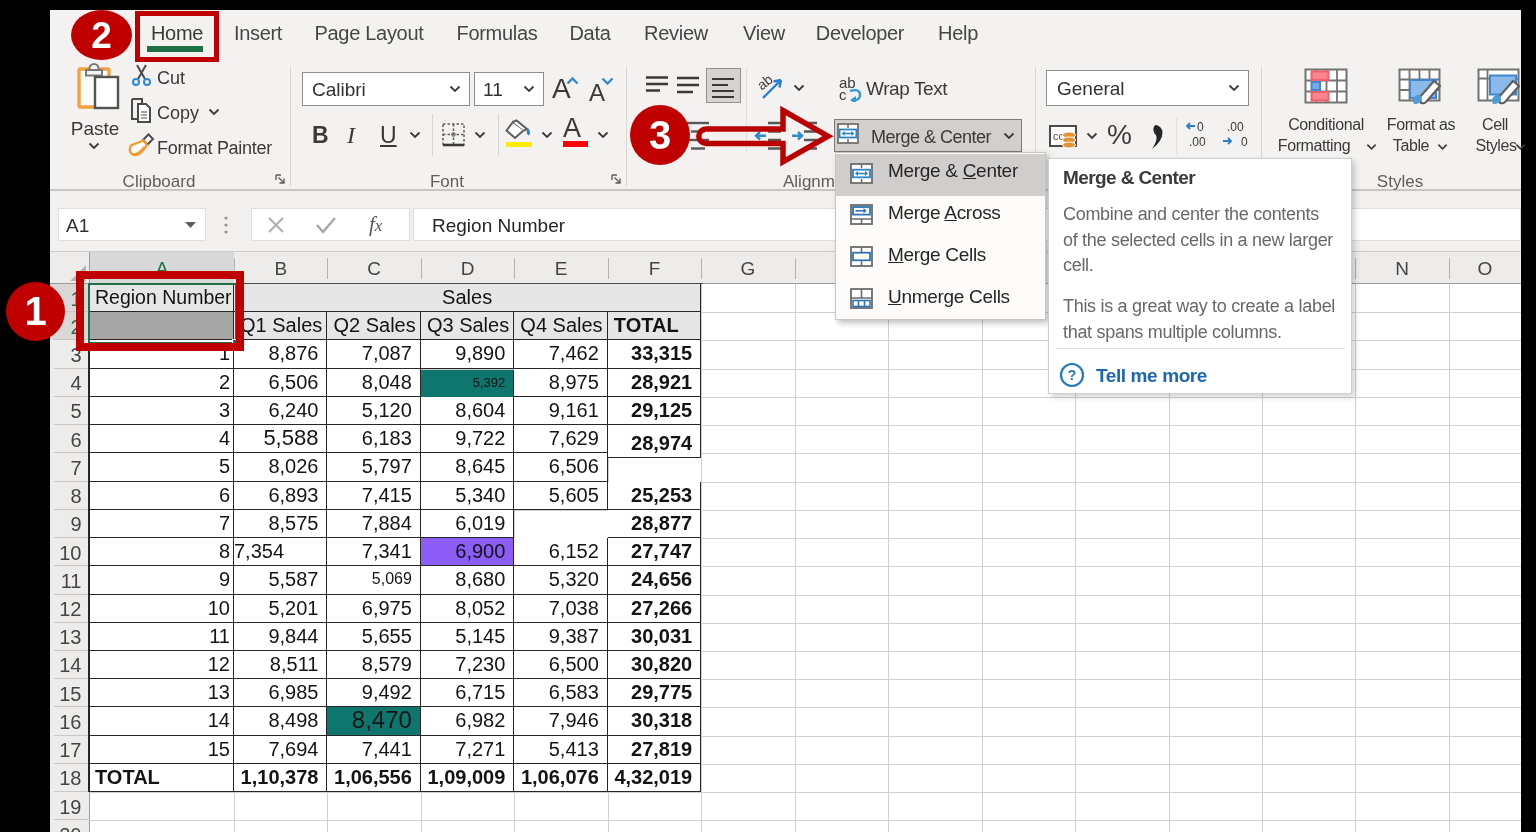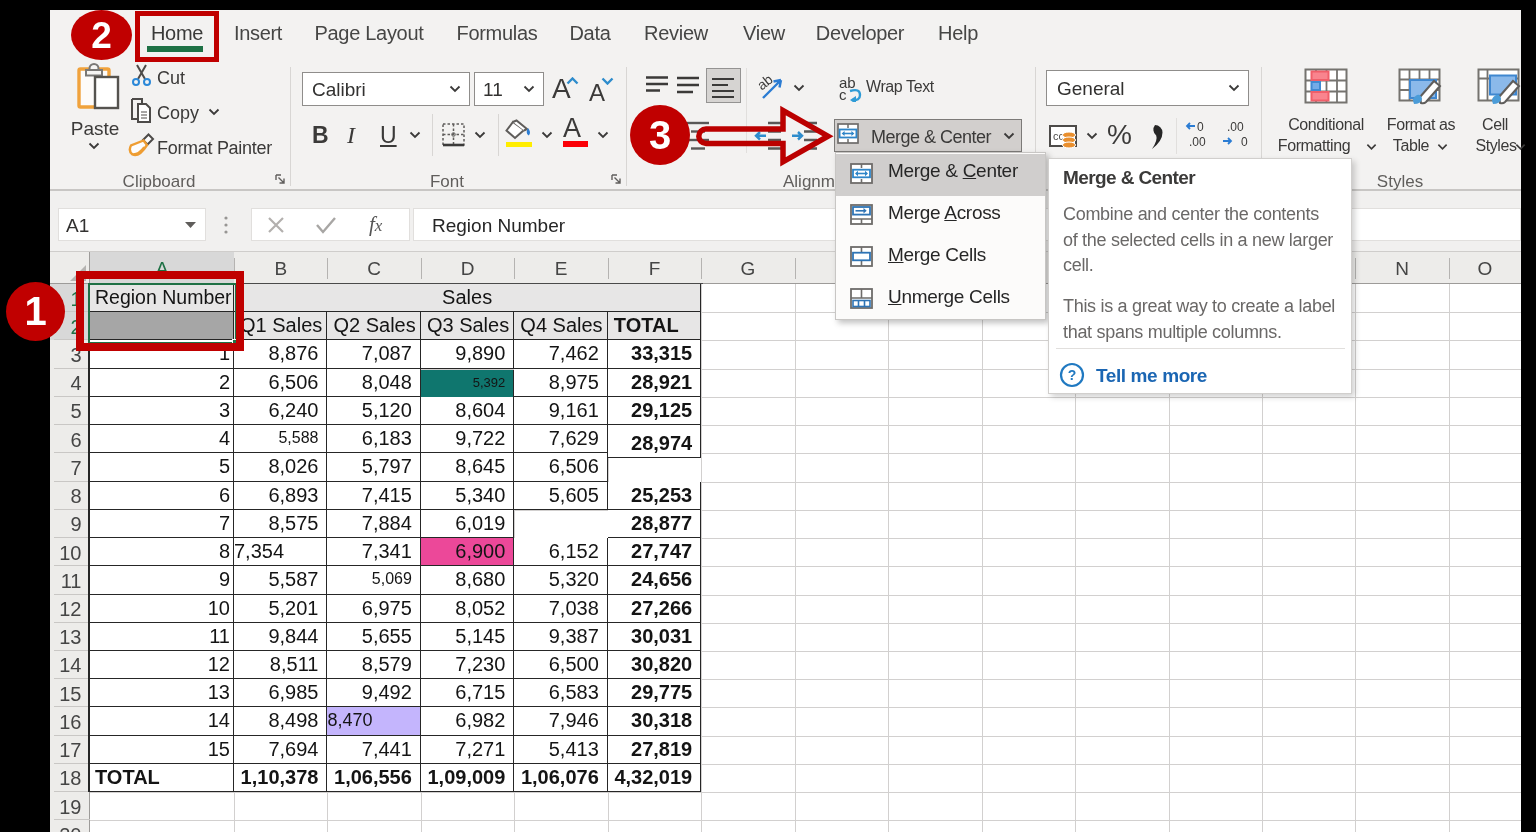--- a/index.html
+++ b/index.html
@@ -153,21 +153,21 @@
 <svg class="abs" style="left:793px; top:84px;" width="12" height="8" viewBox="0 0 12 8">
       <path d="M1.5 1.5 L6 6 L10.5 1.5" stroke="#3b3a39" stroke-width="1.8" fill="none"></path>
     </svg>
 
 <svg class="abs" style="left:839px; top:74px;" width="26" height="28" viewBox="0 0 26 28">
   <text x="0" y="14" font-size="15" fill="#3b3a39" font-family="Liberation Sans">ab</text>
   <text x="0" y="26" font-size="15" fill="#3b3a39" font-family="Liberation Sans">c</text>
   <path d="M11 17 q10 -3 10 4 q0 6 -8 5" stroke="#2e9bd6" stroke-width="2.4" fill="none"></path>
   <path d="M17 22 l-6 4 l6 4 z" fill="#2e9bd6"></path>
 </svg>
-<div class="txt" style="left:866px; top:78px; font-size:16px; letter-spacing:-0.4px; color:#3b3a39;">Wrap Text</div>
+<div class="txt" style="left:866px; top:78px; font-size:19px; letter-spacing:-0.4px; color:#3b3a39;">Wrap Text</div>
 
 <svg class="abs" style="left:643px; top:120.5px;" width="24" height="30" viewBox="0 0 24 30">
       <path d="M1 2 h22" stroke="#5a5857" stroke-width="2.4"></path>
       <path d="M1 10.5 h14" stroke="#5a5857" stroke-width="2.4"></path>
       <path d="M1 19.0 h22" stroke="#5a5857" stroke-width="2.4"></path>
       <path d="M1 27.5 h14" stroke="#5a5857" stroke-width="2.4"></path>
     </svg>
 <svg class="abs" style="left:686px; top:120.5px;" width="24" height="30" viewBox="0 0 24 30">
       <path d="M1 2 h22" stroke="#5a5857" stroke-width="2.4"></path>
       <path d="M5 10.5 h14" stroke="#5a5857" stroke-width="2.4"></path>
@@ -421,21 +421,21 @@
 <div class="cell" style="left:420.90px; top:370px; width:93.45px; height:28.23px; background:#0f766e; border-right:1.5px solid #262626; border-bottom:1.5px solid #262626; line-height:26px; font-size:13px; text-align:right; padding-right:8px;">5,392</div>
 <div class="cell" style="left:514.35px; top:368.69px; width:93.45px; height:28.23px; background:#fff; border-right:1.5px solid #262626; border-bottom:1.5px solid #262626; line-height:26px; font-size:20px; text-align:right; padding-right:8px;">8,975</div>
 <div class="cell" style="left:607.80px; top:368.69px; width:93.45px; height:28.23px; background:#fff; border-right:1.5px solid #262626; border-bottom:1.5px solid #262626; line-height:26px; font-size:20px; text-align:right; padding-right:8px; font-weight:bold;">28,921</div>
 <div class="cell" style="left:90.00px; top:396.92px; width:144.00px; height:28.23px; background:#fff; border-right:1.5px solid #262626; border-bottom:1.5px solid #262626; line-height:26px; font-size:20px; text-align:right; padding-right:3px;">3</div>
 <div class="cell" style="left:234.00px; top:396.92px; width:93.45px; height:28.23px; background:#fff; border-right:1.5px solid #262626; border-bottom:1.5px solid #262626; line-height:26px; font-size:20px; text-align:right; padding-right:8px;">6,240</div>
 <div class="cell" style="left:327.45px; top:396.92px; width:93.45px; height:28.23px; background:#fff; border-right:1.5px solid #262626; border-bottom:1.5px solid #262626; line-height:26px; font-size:20px; text-align:right; padding-right:8px;">5,120</div>
 <div class="cell" style="left:420.90px; top:396.92px; width:93.45px; height:28.23px; background:#fff; border-right:1.5px solid #262626; border-bottom:1.5px solid #262626; line-height:26px; font-size:20px; text-align:right; padding-right:8px;">8,604</div>
 <div class="cell" style="left:514.35px; top:396.92px; width:93.45px; height:28.23px; background:#fff; border-right:1.5px solid #262626; border-bottom:1.5px solid #262626; line-height:26px; font-size:20px; text-align:right; padding-right:8px;">9,161</div>
 <div class="cell" style="left:607.80px; top:396.92px; width:93.45px; height:28.23px; background:#fff; border-right:1.5px solid #262626; border-bottom:1.5px solid #262626; line-height:26px; font-size:20px; text-align:right; padding-right:8px; font-weight:bold;">29,125</div>
 <div class="cell" style="left:90.00px; top:425.15px; width:144.00px; height:28.23px; background:#fff; border-right:1.5px solid #262626; border-bottom:1.5px solid #262626; line-height:26px; font-size:20px; text-align:right; padding-right:3px;">4</div>
-<div class="cell" style="left:234.00px; top:425.15px; width:93.45px; height:28.23px; background:#fff; border-right:1.5px solid #262626; border-bottom:1.5px solid #262626; line-height:26px; font-size:16px; text-align:right; padding-right:8px;">5,588</div>
+<div class="cell" style="left:234.00px; top:425.15px; width:93.45px; height:28.23px; background:#fff; border-right:1.5px solid #262626; border-bottom:1.5px solid #262626; line-height:26px; font-size:22px; text-align:right; padding-right:8px;">5,588</div>
 <div class="cell" style="left:327.45px; top:425.15px; width:93.45px; height:28.23px; background:#fff; border-right:1.5px solid #262626; border-bottom:1.5px solid #262626; line-height:26px; font-size:20px; text-align:right; padding-right:8px;">6,183</div>
 <div class="cell" style="left:420.90px; top:425.15px; width:93.45px; height:28.23px; background:#fff; border-right:1.5px solid #262626; border-bottom:1.5px solid #262626; line-height:26px; font-size:20px; text-align:right; padding-right:8px;">9,722</div>
 <div class="cell" style="left:514.35px; top:425.15px; width:93.45px; height:28.23px; background:#fff; border-right:1.5px solid #262626; border-bottom:1.5px solid #262626; line-height:26px; font-size:20px; text-align:right; padding-right:8px;">7,629</div>
 <div class="cell" style="left:607.80px; top:425.15px; width:93.45px; height:28.23px; background:#fff; border-right:1.5px solid #262626; border-bottom:1.5px solid #262626; line-height:26px; font-size:20px; padding-right:8px; font-weight:bold;">29,122</div>
 <div class="cell" style="left:90.00px; top:453.38px; width:144.00px; height:28.23px; background:#fff; border-right:1.5px solid #262626; border-bottom:1.5px solid #262626; line-height:26px; font-size:20px; text-align:right; padding-right:3px;">5</div>
 <div class="cell" style="left:234.00px; top:453.38px; width:93.45px; height:28.23px; background:#fff; border-right:1.5px solid #262626; border-bottom:1.5px solid #262626; line-height:26px; font-size:20px; text-align:right; padding-right:8px;">8,026</div>
 <div class="cell" style="left:327.45px; top:453.38px; width:93.45px; height:28.23px; background:#fff; border-right:1.5px solid #262626; border-bottom:1.5px solid #262626; line-height:26px; font-size:20px; text-align:right; padding-right:8px;">5,797</div>
 <div class="cell" style="left:420.90px; top:453.38px; width:93.45px; height:28.23px; background:#fff; border-right:1.5px solid #262626; border-bottom:1.5px solid #262626; line-height:26px; font-size:20px; text-align:right; padding-right:8px;">8,645</div>
 <div class="cell" style="left:514.35px; top:453.38px; width:93.45px; height:28.23px; background:#fff; border-right:1.5px solid #262626; border-bottom:1.5px solid #262626; line-height:26px; font-size:20px; text-align:right; padding-right:8px;">6,506</div>
 <div class="cell" style="left:607.80px; top:430px; width:93.45px; height:28.23px; background:#fff; border-right:1.5px solid #262626; border-bottom:1.5px solid #262626; line-height:26px; font-size:20px; text-align:right; padding-right:8px; font-weight:bold;">28,974</div>
@@ -447,21 +447,21 @@
 <div class="cell" style="left:607.80px; top:481.61px; width:93.45px; height:28.23px; background:#fff; border-right:1.5px solid #262626; border-bottom:1.5px solid #262626; line-height:26px; font-size:20px; text-align:right; padding-right:8px; font-weight:bold;">25,253</div>
 <div class="cell" style="left:90.00px; top:509.84px; width:144.00px; height:28.23px; background:#fff; border-right:1.5px solid #262626; border-bottom:1.5px solid #262626; line-height:26px; font-size:20px; text-align:right; padding-right:3px;">7</div>
 <div class="cell" style="left:234.00px; top:509.84px; width:93.45px; height:28.23px; background:#fff; border-right:1.5px solid #262626; border-bottom:1.5px solid #262626; line-height:26px; font-size:20px; text-align:right; padding-right:8px;">8,575</div>
 <div class="cell" style="left:327.45px; top:509.84px; width:93.45px; height:28.23px; background:#fff; border-right:1.5px solid #262626; border-bottom:1.5px solid #262626; line-height:26px; font-size:20px; text-align:right; padding-right:8px;">7,884</div>
 <div class="cell" style="left:420.90px; top:509.84px; width:93.45px; height:28.23px; background:#fff; border-right:1.5px solid #262626; border-bottom:1.5px solid #262626; line-height:26px; font-size:20px; text-align:right; padding-right:8px;">6,019</div>
 <div class="cell" style="left:514.35px; top:509.84px; width:93.45px; height:28.23px; background:#fff; border-right:1.5px solid #262626; border-bottom:1.5px solid #262626; line-height:26px; font-size:20px; text-align:right; padding-right:8px;margin-top:37px;">6,399</div>
 <div class="cell" style="left:607.80px; top:509.84px; width:93.45px; height:28.23px; background:#fff; border-right:1.5px solid #262626; border-bottom:1.5px solid #262626; line-height:26px; font-size:20px; text-align:right; padding-right:8px; font-weight:bold;">28,877</div>
 <div class="cell" style="left:90.00px; top:538.07px; width:144.00px; height:28.23px; background:#fff; border-right:1.5px solid #262626; border-bottom:1.5px solid #262626; line-height:26px; font-size:20px; text-align:right; padding-right:3px;">8</div>
 <div class="cell" style="left:234.00px; top:538.07px; width:93.45px; height:28.23px; background:#fff; border-right:1.5px solid #262626; border-bottom:1.5px solid #262626; line-height:26px; font-size:20px; text-align:left; padding-right:8px;">7,354</div>
 <div class="cell" style="left:327.45px; top:538.07px; width:93.45px; height:28.23px; background:#fff; border-right:1.5px solid #262626; border-bottom:1.5px solid #262626; line-height:26px; font-size:20px; text-align:right; padding-right:8px;">7,341</div>
-<div class="cell" style="left:420.90px; top:538.07px; width:93.45px; height:28.23px; background:#ec4899; border-right:1.5px solid #262626; border-bottom:1.5px solid #262626; line-height:26px; font-size:20px; text-align:right; padding-right:8px;">6,900</div>
+<div class="cell" style="left:420.90px; top:538.07px; width:93.45px; height:28.23px; background:#8b5cf6; border-right:1.5px solid #262626; border-bottom:1.5px solid #262626; line-height:26px; font-size:20px; text-align:right; padding-right:8px;">6,900</div>
 <div class="cell" style="left:514.35px; top:538.07px; width:93.45px; height:28.23px; background:#fff; border-right:1.5px solid #262626; border-bottom:1.5px solid #262626; line-height:26px; font-size:20px; text-align:right; padding-right:8px;">6,152</div>
 <div class="cell" style="left:607.80px; top:538.07px; width:93.45px; height:28.23px; background:#fff; border-right:1.5px solid #262626; border-bottom:1.5px solid #262626; line-height:26px; font-size:20px; text-align:right; padding-right:8px; font-weight:bold;">27,747</div>
 <div class="cell" style="left:90.00px; top:566.30px; width:144.00px; height:28.23px; background:#fff; border-right:1.5px solid #262626; border-bottom:1.5px solid #262626; line-height:26px; font-size:20px; text-align:right; padding-right:3px;">9</div>
 <div class="cell" style="left:234.00px; top:566.30px; width:93.45px; height:28.23px; background:#fff; border-right:1.5px solid #262626; border-bottom:1.5px solid #262626; line-height:26px; font-size:20px; text-align:right; padding-right:8px;">5,587</div>
 <div class="cell" style="left:327.45px; top:566.30px; width:93.45px; height:28.23px; background:#fff; border-right:1.5px solid #262626; border-bottom:1.5px solid #262626; line-height:26px; font-size:16px; text-align:right; padding-right:8px;">5,069</div>
 <div class="cell" style="left:420.90px; top:566.30px; width:93.45px; height:28.23px; background:#fff; border-right:1.5px solid #262626; border-bottom:1.5px solid #262626; line-height:26px; font-size:20px; text-align:right; padding-right:8px;">8,680</div>
 <div class="cell" style="left:514.35px; top:566.30px; width:93.45px; height:28.23px; background:#fff; border-right:1.5px solid #262626; border-bottom:1.5px solid #262626; line-height:26px; font-size:20px; text-align:right; padding-right:8px;">5,320</div>
 <div class="cell" style="left:607.80px; top:566.30px; width:93.45px; height:28.23px; background:#fff; border-right:1.5px solid #262626; border-bottom:1.5px solid #262626; line-height:26px; font-size:20px; text-align:right; padding-right:8px; font-weight:bold;">24,656</div>
 <div class="cell" style="left:90.00px; top:594.53px; width:144.00px; height:28.23px; background:#fff; border-right:1.5px solid #262626; border-bottom:1.5px solid #262626; line-height:26px; font-size:20px; text-align:right; padding-right:3px;">10</div>
 <div class="cell" style="left:234.00px; top:594.53px; width:93.45px; height:28.23px; background:#fff; border-right:1.5px solid #262626; border-bottom:1.5px solid #262626; line-height:26px; font-size:20px; text-align:right; padding-right:8px;">5,201</div>
@@ -482,21 +482,21 @@
 <div class="cell" style="left:514.35px; top:650.99px; width:93.45px; height:28.23px; background:#fff; border-right:1.5px solid #262626; border-bottom:1.5px solid #262626; line-height:26px; font-size:20px; text-align:right; padding-right:8px;">6,500</div>
 <div class="cell" style="left:607.80px; top:650.99px; width:93.45px; height:28.23px; background:#fff; border-right:1.5px solid #262626; border-bottom:1.5px solid #262626; line-height:26px; font-size:20px; text-align:right; padding-right:8px; font-weight:bold;">30,820</div>
 <div class="cell" style="left:90.00px; top:679.22px; width:144.00px; height:28.23px; background:#fff; border-right:1.5px solid #262626; border-bottom:1.5px solid #262626; line-height:26px; font-size:20px; text-align:right; padding-right:3px;">13</div>
 <div class="cell" style="left:234.00px; top:679.22px; width:93.45px; height:28.23px; background:#fff; border-right:1.5px solid #262626; border-bottom:1.5px solid #262626; line-height:26px; font-size:20px; text-align:right; padding-right:8px;">6,985</div>
 <div class="cell" style="left:327.45px; top:679.22px; width:93.45px; height:28.23px; background:#fff; border-right:1.5px solid #262626; border-bottom:1.5px solid #262626; line-height:26px; font-size:20px; text-align:right; padding-right:8px;">9,492</div>
 <div class="cell" style="left:420.90px; top:679.22px; width:93.45px; height:28.23px; background:#fff; border-right:1.5px solid #262626; border-bottom:1.5px solid #262626; line-height:26px; font-size:20px; text-align:right; padding-right:8px;">6,715</div>
 <div class="cell" style="left:514.35px; top:679.22px; width:93.45px; height:28.23px; background:#fff; border-right:1.5px solid #262626; border-bottom:1.5px solid #262626; line-height:26px; font-size:20px; text-align:right; padding-right:8px;">6,583</div>
 <div class="cell" style="left:607.80px; top:679.22px; width:93.45px; height:28.23px; background:#fff; border-right:1.5px solid #262626; border-bottom:1.5px solid #262626; line-height:26px; font-size:20px; text-align:right; padding-right:8px; font-weight:bold;">29,775</div>
 <div class="cell" style="left:90.00px; top:707.45px; width:144.00px; height:28.23px; background:#fff; border-right:1.5px solid #262626; border-bottom:1.5px solid #262626; line-height:26px; font-size:20px; text-align:right; padding-right:3px;">14</div>
 <div class="cell" style="left:234.00px; top:707.45px; width:93.45px; height:28.23px; background:#fff; border-right:1.5px solid #262626; border-bottom:1.5px solid #262626; line-height:26px; font-size:20px; text-align:right; padding-right:8px;">8,498</div>
-<div class="cell" style="left:327.45px; top:707.45px; width:93.45px; height:28.23px; background:#c4b5fd; border-right:1.5px solid #262626; border-bottom:1.5px solid #262626; line-height:26px; font-size:18px; text-align:left; padding-right:8px;">8,470</div>
+<div class="cell" style="left:327.45px; top:707.45px; width:93.45px; height:28.23px; background:#0f766e; border-right:1.5px solid #262626; border-bottom:1.5px solid #262626; line-height:26px; font-size:24px; text-align:right; padding-right:8px;">8,470</div>
 <div class="cell" style="left:420.90px; top:707.45px; width:93.45px; height:28.23px; background:#fff; border-right:1.5px solid #262626; border-bottom:1.5px solid #262626; line-height:26px; font-size:20px; text-align:right; padding-right:8px;">6,982</div>
 <div class="cell" style="left:514.35px; top:707.45px; width:93.45px; height:28.23px; background:#fff; border-right:1.5px solid #262626; border-bottom:1.5px solid #262626; line-height:26px; font-size:20px; text-align:right; padding-right:8px;">7,946</div>
 <div class="cell" style="left:607.80px; top:707.45px; width:93.45px; height:28.23px; background:#fff; border-right:1.5px solid #262626; border-bottom:1.5px solid #262626; line-height:26px; font-size:20px; text-align:right; padding-right:8px; font-weight:bold;">30,318</div>
 <div class="cell" style="left:90.00px; top:735.68px; width:144.00px; height:28.23px; background:#fff; border-right:1.5px solid #262626; border-bottom:1.5px solid #262626; line-height:26px; font-size:20px; text-align:right; padding-right:3px;">15</div>
 <div class="cell" style="left:234.00px; top:735.68px; width:93.45px; height:28.23px; background:#fff; border-right:1.5px solid #262626; border-bottom:1.5px solid #262626; line-height:26px; font-size:20px; text-align:right; padding-right:8px;">7,694</div>
 <div class="cell" style="left:327.45px; top:735.68px; width:93.45px; height:28.23px; background:#fff; border-right:1.5px solid #262626; border-bottom:1.5px solid #262626; line-height:26px; font-size:20px; text-align:right; padding-right:8px;">7,441</div>
 <div class="cell" style="left:420.90px; top:735.68px; width:93.45px; height:28.23px; background:#fff; border-right:1.5px solid #262626; border-bottom:1.5px solid #262626; line-height:26px; font-size:20px; text-align:right; padding-right:8px;">7,271</div>
 <div class="cell" style="left:514.35px; top:735.68px; width:93.45px; height:28.23px; background:#fff; border-right:1.5px solid #262626; border-bottom:1.5px solid #262626; line-height:26px; font-size:20px; text-align:right; padding-right:8px;">5,413</div>
 <div class="cell" style="left:607.80px; top:735.68px; width:93.45px; height:28.23px; background:#fff; border-right:1.5px solid #262626; border-bottom:1.5px solid #262626; line-height:26px; font-size:20px; text-align:right; padding-right:8px; font-weight:bold;">27,819</div>
 <div class="cell" style="left:90.00px; top:763.91px; width:144.00px; height:28.23px; background:#fff; border-right:1.5px solid #262626; border-bottom:1.5px solid #262626; line-height:26px; font-size:20px; padding-left:5px; font-weight:bold;">TOTAL</div>

